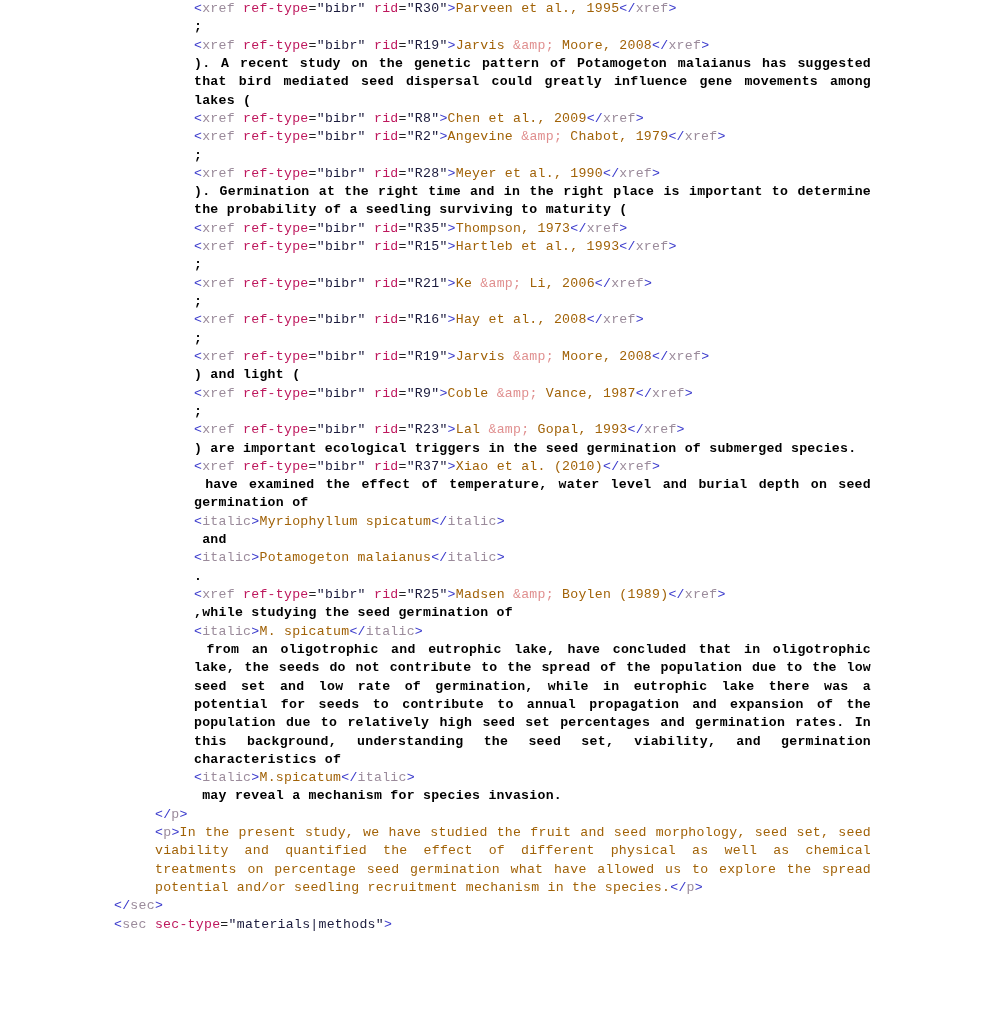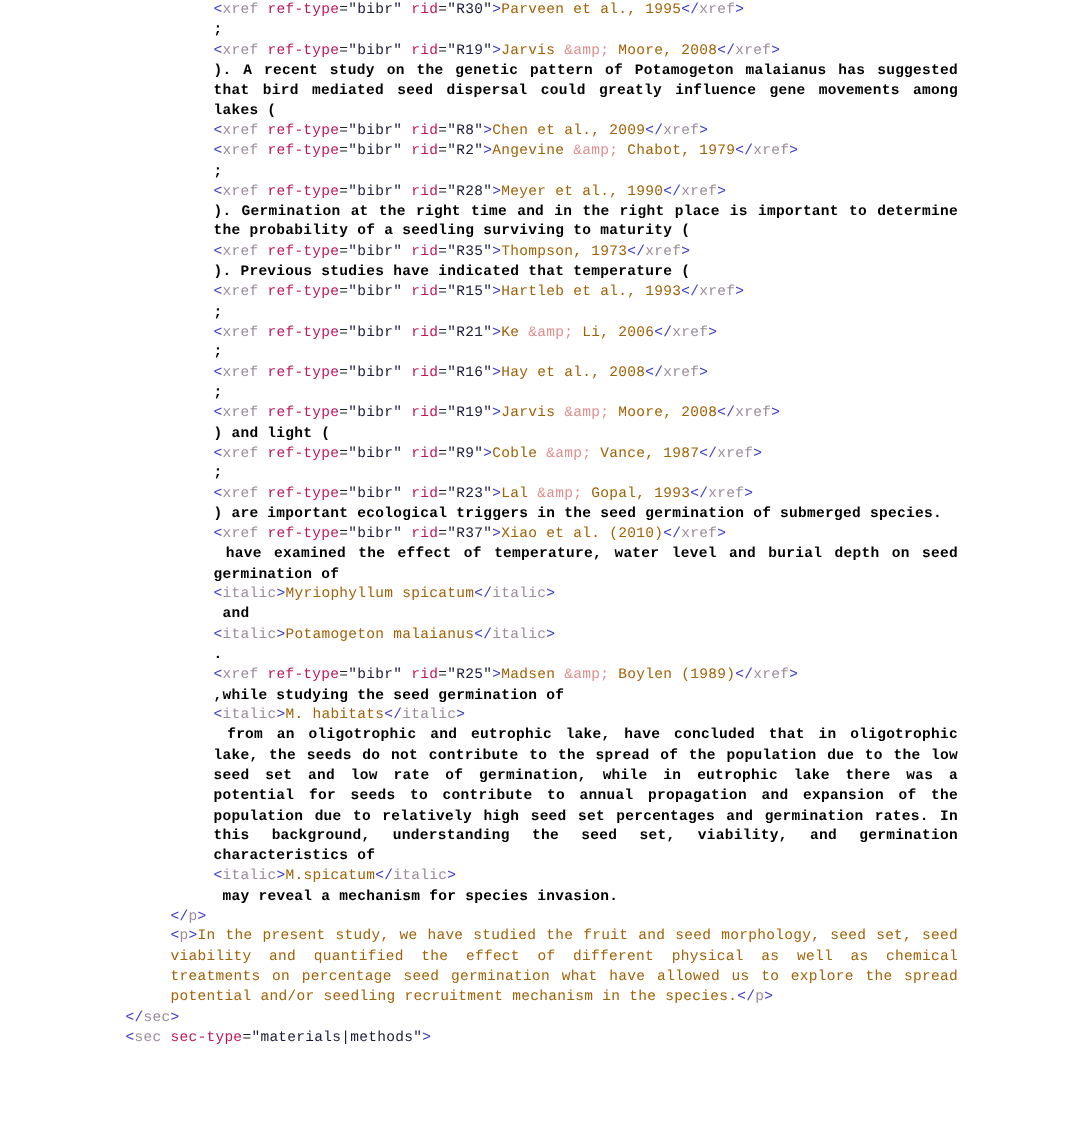--- a/index.html
+++ b/index.html
@@ -59,42 +59,41 @@
     <div class="line ind2"><span class="br">&lt;</span><span class="tag">xref</span><span class="attr"> ref-type</span><span class="eq">=</span><span class="val">"bibr"</span><span class="attr"> rid</span><span class="eq">=</span><span class="val">"R30"</span><span class="br">&gt;</span><span class="txt">Parveen et al., 1995</span><span class="br">&lt;/</span><span class="tag">xref</span><span class="br">&gt;</span></div>
     <div class="line ind2"><span class="plain">;</span></div>
     <div class="line ind2"><span class="br">&lt;</span><span class="tag">xref</span><span class="attr"> ref-type</span><span class="eq">=</span><span class="val">"bibr"</span><span class="attr"> rid</span><span class="eq">=</span><span class="val">"R19"</span><span class="br">&gt;</span><span class="txt">Jarvis </span><span class="ent">&amp;amp;</span><span class="txt"> Moore, 2008</span><span class="br">&lt;/</span><span class="tag">xref</span><span class="br">&gt;</span></div>
     <div class="line ind2 flow"><span class="plain">). A recent study on the genetic pattern of Potamogeton malaianus has suggested that bird mediated seed dispersal could greatly influence gene movements among lakes (</span></div>
     <div class="line ind2"><span class="br">&lt;</span><span class="tag">xref</span><span class="attr"> ref-type</span><span class="eq">=</span><span class="val">"bibr"</span><span class="attr"> rid</span><span class="eq">=</span><span class="val">"R8"</span><span class="br">&gt;</span><span class="txt">Chen et al., 2009</span><span class="br">&lt;/</span><span class="tag">xref</span><span class="br">&gt;</span></div>
     <div class="line ind2"><span class="br">&lt;</span><span class="tag">xref</span><span class="attr"> ref-type</span><span class="eq">=</span><span class="val">"bibr"</span><span class="attr"> rid</span><span class="eq">=</span><span class="val">"R2"</span><span class="br">&gt;</span><span class="txt">Angevine </span><span class="ent">&amp;amp;</span><span class="txt"> Chabot, 1979</span><span class="br">&lt;/</span><span class="tag">xref</span><span class="br">&gt;</span></div>
     <div class="line ind2"><span class="plain">;</span></div>
     <div class="line ind2"><span class="br">&lt;</span><span class="tag">xref</span><span class="attr"> ref-type</span><span class="eq">=</span><span class="val">"bibr"</span><span class="attr"> rid</span><span class="eq">=</span><span class="val">"R28"</span><span class="br">&gt;</span><span class="txt">Meyer et al., 1990</span><span class="br">&lt;/</span><span class="tag">xref</span><span class="br">&gt;</span></div>
     <div class="line ind2 flow"><span class="plain">). Germination at the right time and in the right place is important to determine the probability of a seedling surviving to maturity (</span></div>
     <div class="line ind2"><span class="br">&lt;</span><span class="tag">xref</span><span class="attr"> ref-type</span><span class="eq">=</span><span class="val">"bibr"</span><span class="attr"> rid</span><span class="eq">=</span><span class="val">"R35"</span><span class="br">&gt;</span><span class="txt">Thompson, 1973</span><span class="br">&lt;/</span><span class="tag">xref</span><span class="br">&gt;</span></div>
-    <div class="line ind2 flow"><span class="plain">). Previous studies have indicated that temperature (</span></div>
     <div class="line ind2"><span class="br">&lt;</span><span class="tag">xref</span><span class="attr"> ref-type</span><span class="eq">=</span><span class="val">"bibr"</span><span class="attr"> rid</span><span class="eq">=</span><span class="val">"R15"</span><span class="br">&gt;</span><span class="txt">Hartleb et al., 1993</span><span class="br">&lt;/</span><span class="tag">xref</span><span class="br">&gt;</span></div>
     <div class="line ind2"><span class="plain">;</span></div>
     <div class="line ind2"><span class="br">&lt;</span><span class="tag">xref</span><span class="attr"> ref-type</span><span class="eq">=</span><span class="val">"bibr"</span><span class="attr"> rid</span><span class="eq">=</span><span class="val">"R21"</span><span class="br">&gt;</span><span class="txt">Ke </span><span class="ent">&amp;amp;</span><span class="txt"> Li, 2006</span><span class="br">&lt;/</span><span class="tag">xref</span><span class="br">&gt;</span></div>
     <div class="line ind2"><span class="plain">;</span></div>
     <div class="line ind2"><span class="br">&lt;</span><span class="tag">xref</span><span class="attr"> ref-type</span><span class="eq">=</span><span class="val">"bibr"</span><span class="attr"> rid</span><span class="eq">=</span><span class="val">"R16"</span><span class="br">&gt;</span><span class="txt">Hay et al., 2008</span><span class="br">&lt;/</span><span class="tag">xref</span><span class="br">&gt;</span></div>
     <div class="line ind2"><span class="plain">;</span></div>
     <div class="line ind2"><span class="br">&lt;</span><span class="tag">xref</span><span class="attr"> ref-type</span><span class="eq">=</span><span class="val">"bibr"</span><span class="attr"> rid</span><span class="eq">=</span><span class="val">"R19"</span><span class="br">&gt;</span><span class="txt">Jarvis </span><span class="ent">&amp;amp;</span><span class="txt"> Moore, 2008</span><span class="br">&lt;/</span><span class="tag">xref</span><span class="br">&gt;</span></div>
     <div class="line ind2"><span class="plain">) and light (</span></div>
     <div class="line ind2"><span class="br">&lt;</span><span class="tag">xref</span><span class="attr"> ref-type</span><span class="eq">=</span><span class="val">"bibr"</span><span class="attr"> rid</span><span class="eq">=</span><span class="val">"R9"</span><span class="br">&gt;</span><span class="txt">Coble </span><span class="ent">&amp;amp;</span><span class="txt"> Vance, 1987</span><span class="br">&lt;/</span><span class="tag">xref</span><span class="br">&gt;</span></div>
     <div class="line ind2"><span class="plain">;</span></div>
     <div class="line ind2"><span class="br">&lt;</span><span class="tag">xref</span><span class="attr"> ref-type</span><span class="eq">=</span><span class="val">"bibr"</span><span class="attr"> rid</span><span class="eq">=</span><span class="val">"R23"</span><span class="br">&gt;</span><span class="txt">Lal </span><span class="ent">&amp;amp;</span><span class="txt"> Gopal, 1993</span><span class="br">&lt;/</span><span class="tag">xref</span><span class="br">&gt;</span></div>
     <div class="line ind2 flow"><span class="plain">) are important ecological triggers in the seed germination of submerged species.</span></div>
     <div class="line ind2"><span class="br">&lt;</span><span class="tag">xref</span><span class="attr"> ref-type</span><span class="eq">=</span><span class="val">"bibr"</span><span class="attr"> rid</span><span class="eq">=</span><span class="val">"R37"</span><span class="br">&gt;</span><span class="txt">Xiao et al. (2010)</span><span class="br">&lt;/</span><span class="tag">xref</span><span class="br">&gt;</span></div>
     <div class="line ind2 flow"><span class="plain"> have examined the effect of temperature, water level and burial depth on seed germination of</span></div>
     <div class="line ind2"><span class="br">&lt;</span><span class="tag">italic</span><span class="br">&gt;</span><span class="txt">Myriophyllum spicatum</span><span class="br">&lt;/</span><span class="tag">italic</span><span class="br">&gt;</span></div>
     <div class="line ind2"><span class="plain"> and</span></div>
     <div class="line ind2"><span class="br">&lt;</span><span class="tag">italic</span><span class="br">&gt;</span><span class="txt">Potamogeton malaianus</span><span class="br">&lt;/</span><span class="tag">italic</span><span class="br">&gt;</span></div>
     <div class="line ind2"><span class="plain">.</span></div>
     <div class="line ind2"><span class="br">&lt;</span><span class="tag">xref</span><span class="attr"> ref-type</span><span class="eq">=</span><span class="val">"bibr"</span><span class="attr"> rid</span><span class="eq">=</span><span class="val">"R25"</span><span class="br">&gt;</span><span class="txt">Madsen </span><span class="ent">&amp;amp;</span><span class="txt"> Boylen (1989)</span><span class="br">&lt;/</span><span class="tag">xref</span><span class="br">&gt;</span></div>
     <div class="line ind2"><span class="plain">,while studying the seed germination of</span></div>
-    <div class="line ind2"><span class="br">&lt;</span><span class="tag">italic</span><span class="br">&gt;</span><span class="txt">M. habitats</span><span class="br">&lt;/</span><span class="tag">italic</span><span class="br">&gt;</span></div>
+    <div class="line ind2"><span class="br">&lt;</span><span class="tag">italic</span><span class="br">&gt;</span><span class="txt">M. spicatum</span><span class="br">&lt;/</span><span class="tag">italic</span><span class="br">&gt;</span></div>
     <div class="line ind2 flow"><span class="plain"> from an oligotrophic and eutrophic lake, have concluded that in oligotrophic lake, the seeds do not contribute to the spread of the population due to the low seed set and low rate of germination, while in eutrophic lake there was a potential for seeds to contribute to annual propagation and expansion of the population due to relatively high seed set percentages and germination rates. In this background, understanding the seed set, viability, and germination characteristics of</span></div>
     <div class="line ind2"><span class="br">&lt;</span><span class="tag">italic</span><span class="br">&gt;</span><span class="txt">M.spicatum</span><span class="br">&lt;/</span><span class="tag">italic</span><span class="br">&gt;</span></div>
     <div class="line ind2"><span class="plain"> may reveal a mechanism for species invasion.</span></div>
     <div class="line ind1"><span class="br">&lt;/</span><span class="tag">p</span><span class="br">&gt;</span></div>
     <div class="line ind1 flow"><span class="br">&lt;</span><span class="tag">p</span><span class="br">&gt;</span><span class="txt">In the present study, we have studied the fruit and seed morphology, seed set, seed viability and quantified the effect of different physical as well as chemical treatments on percentage seed germination what have allowed us to explore the spread potential and/or seedling recruitment mechanism in the species.</span><span class="br">&lt;/</span><span class="tag">p</span><span class="br">&gt;</span></div>
     <div class="line "><span class="br">&lt;/</span><span class="tag">sec</span><span class="br">&gt;</span></div>
     <div class="line "><span class="br">&lt;</span><span class="tag">sec</span><span class="attr"> sec-type</span><span class="eq">=</span><span class="val">"materials|methods"</span><span class="br">&gt;</span></div>
   </div>
 
 </body></html>

